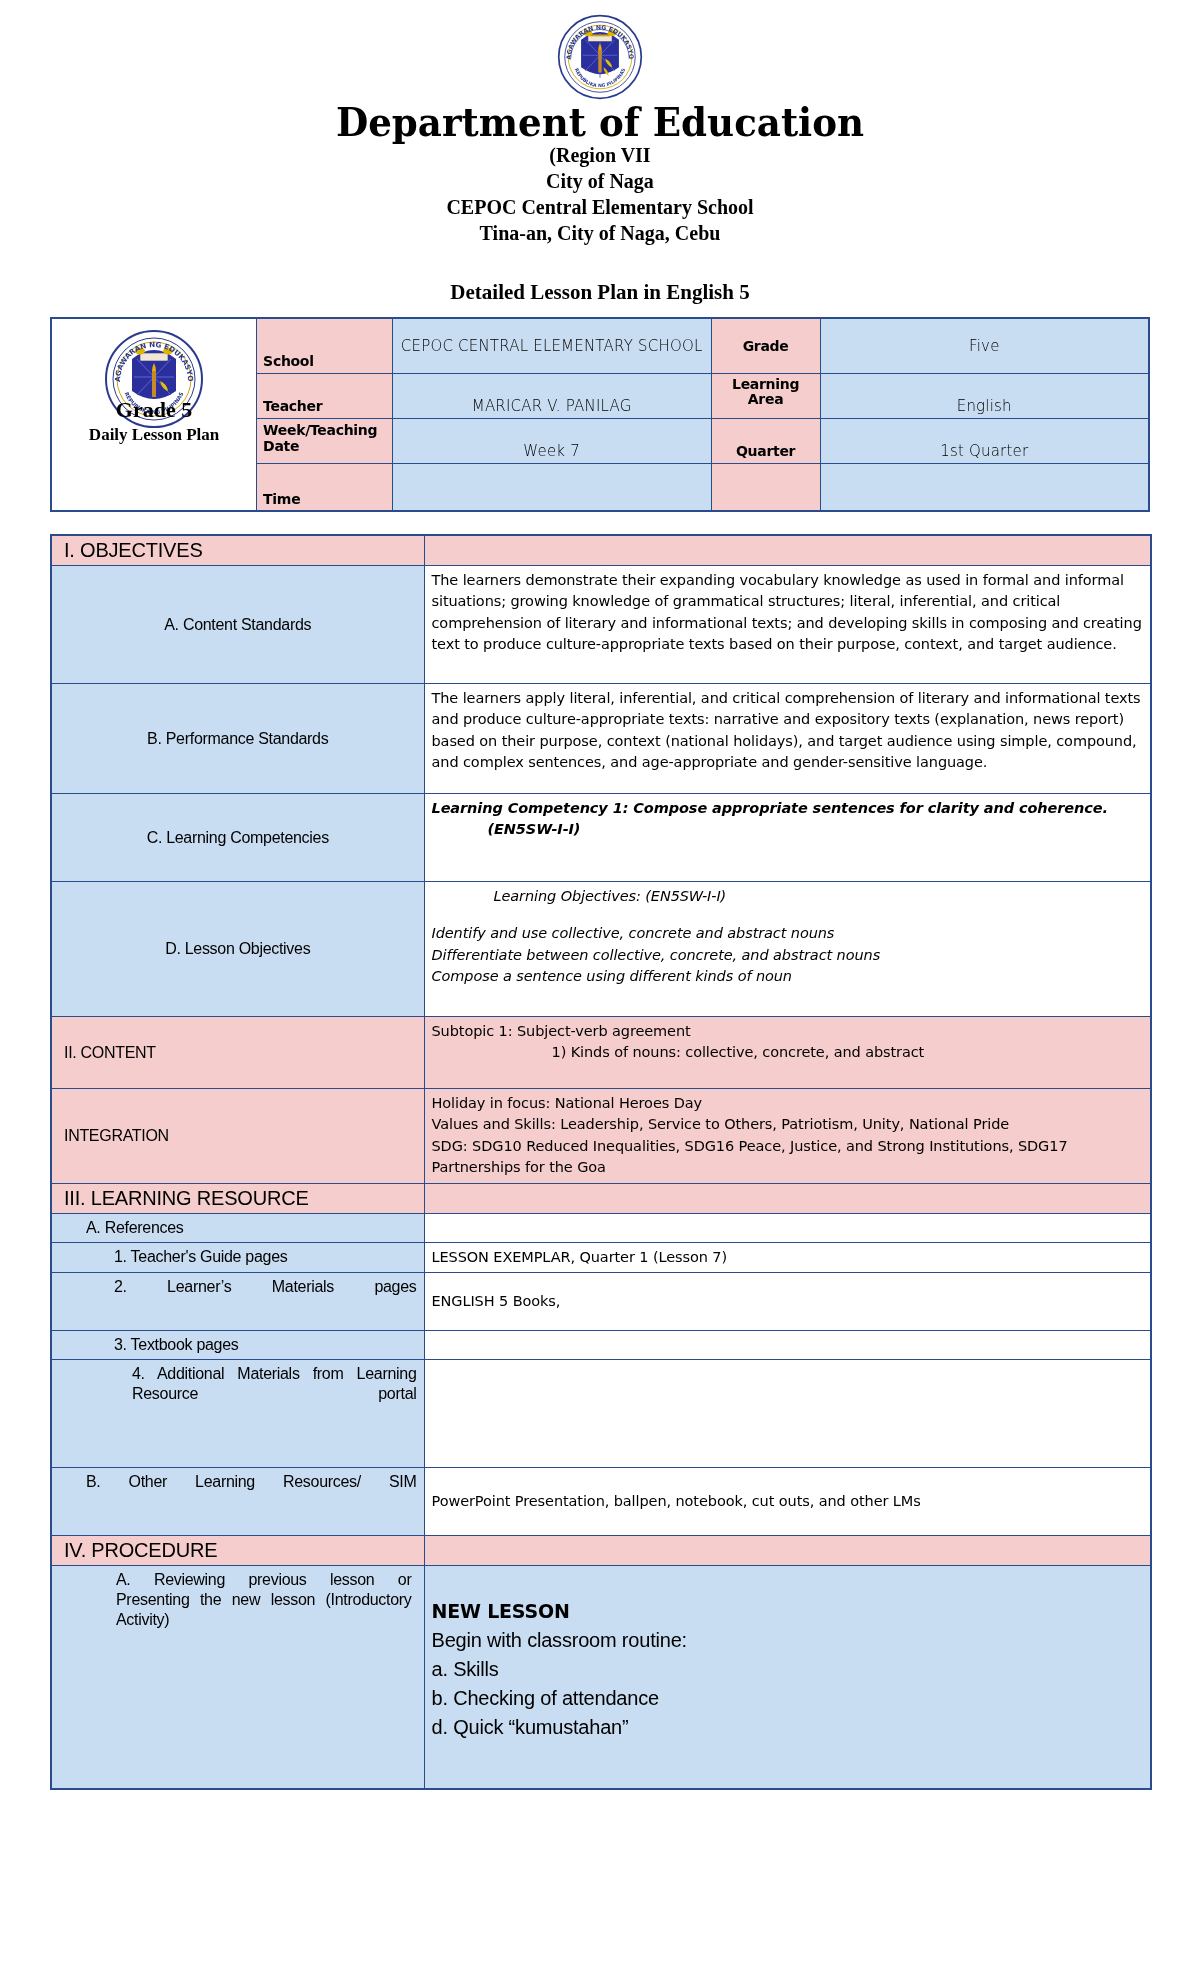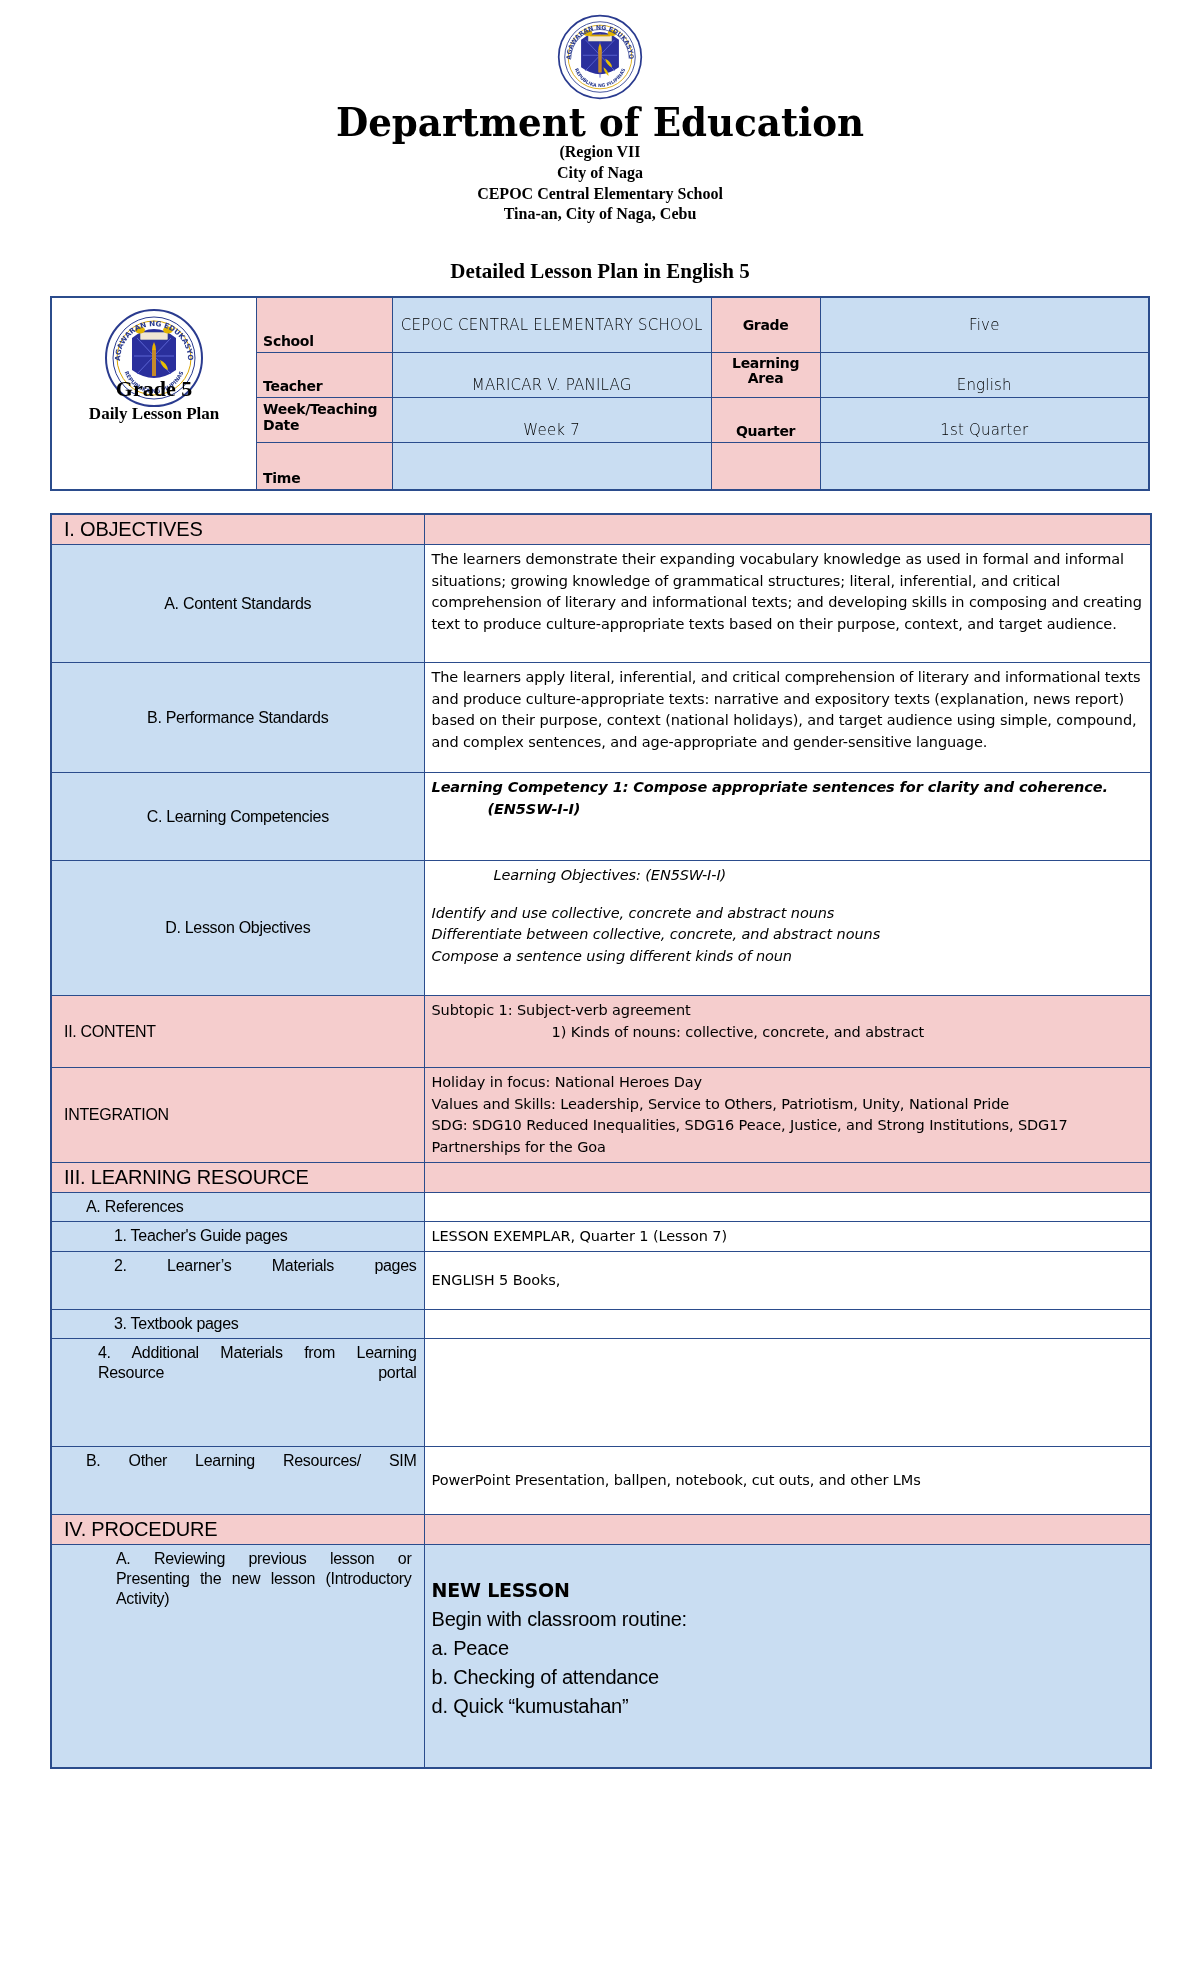--- a/index.html
+++ b/index.html
@@ -26,21 +26,21 @@
     font-weight: bold;
     font-size: 40px;
     letter-spacing: 0px;
     line-height: 1.0;
     margin-top: 2px;
     transform: scaleX(0.93);
   }
   .lh-line {
     font-family: "Liberation Serif", serif;
     font-weight: bold;
-    font-size: 16px;
+    font-size: 20px;
     line-height: 1.30;
   }
   .doc-title {
     font-family: "Liberation Serif", serif;
     font-weight: bold;
     font-size: 21px;
     margin-top: 34px;
     margin-bottom: 12px;
     text-align: center;
   }
@@ -344,40 +344,40 @@
         <td class="rowlabel nowrap-just" style="padding-left:62px;height:58px">2.  Learner’s  Materials pages</td>
         <td class="body-cell mid">ENGLISH 5 Books,</td>
       </tr>
 
       <tr>
         <td class="rowlabel" style="padding-left:62px">3.  Textbook pages</td>
         <td class="body-cell"></td>
       </tr>
 
       <tr>
-        <td class="rowlabel nowrap-just" style="padding-left:46px;height:108px">4.   Additional  Materials from              Learning  Resource portal</td>
+        <td class="rowlabel nowrap-just" style="padding-left:80px;height:108px">4.   Additional  Materials from              Learning  Resource portal</td>
         <td class="body-cell"></td>
       </tr>
 
       <tr>
         <td class="rowlabel nowrap-just" style="padding-left:34px;height:68px">B.  Other Learning Resources/ SIM</td>
         <td class="body-cell mid">PowerPoint Presentation, ballpen, notebook, cut outs, and other LMs</td>
       </tr>
 
       <tr>
         <td class="sec-head">IV.   PROCEDURE</td>
         <td class="sec-head-blank"></td>
       </tr>
 
       <tr>
         <td class="rowlabel nowrap-just" style="padding-left:64px;padding-right:12px;height:223px;vertical-align:top">A.  Reviewing  previous lesson or Presenting the new  lesson  (Introductory Activity)</td>
         <td class="body-cell bluebg big-body" style="vertical-align:top;padding-top:32px">
           <span class="hd" style="display:block">NEW LESSON</span>
           <span style="display:block">Begin with classroom routine:</span>
-          <span style="display:block">a. Peace</span>
+          <span style="display:block">a. Skills</span>
           <span style="display:block">b. Checking of attendance</span>
           <span style="display:block">d. Quick “kumustahan”</span>
         </td>
       </tr>
 
     </tbody>
   </table>
   </div>
 
 </div>

